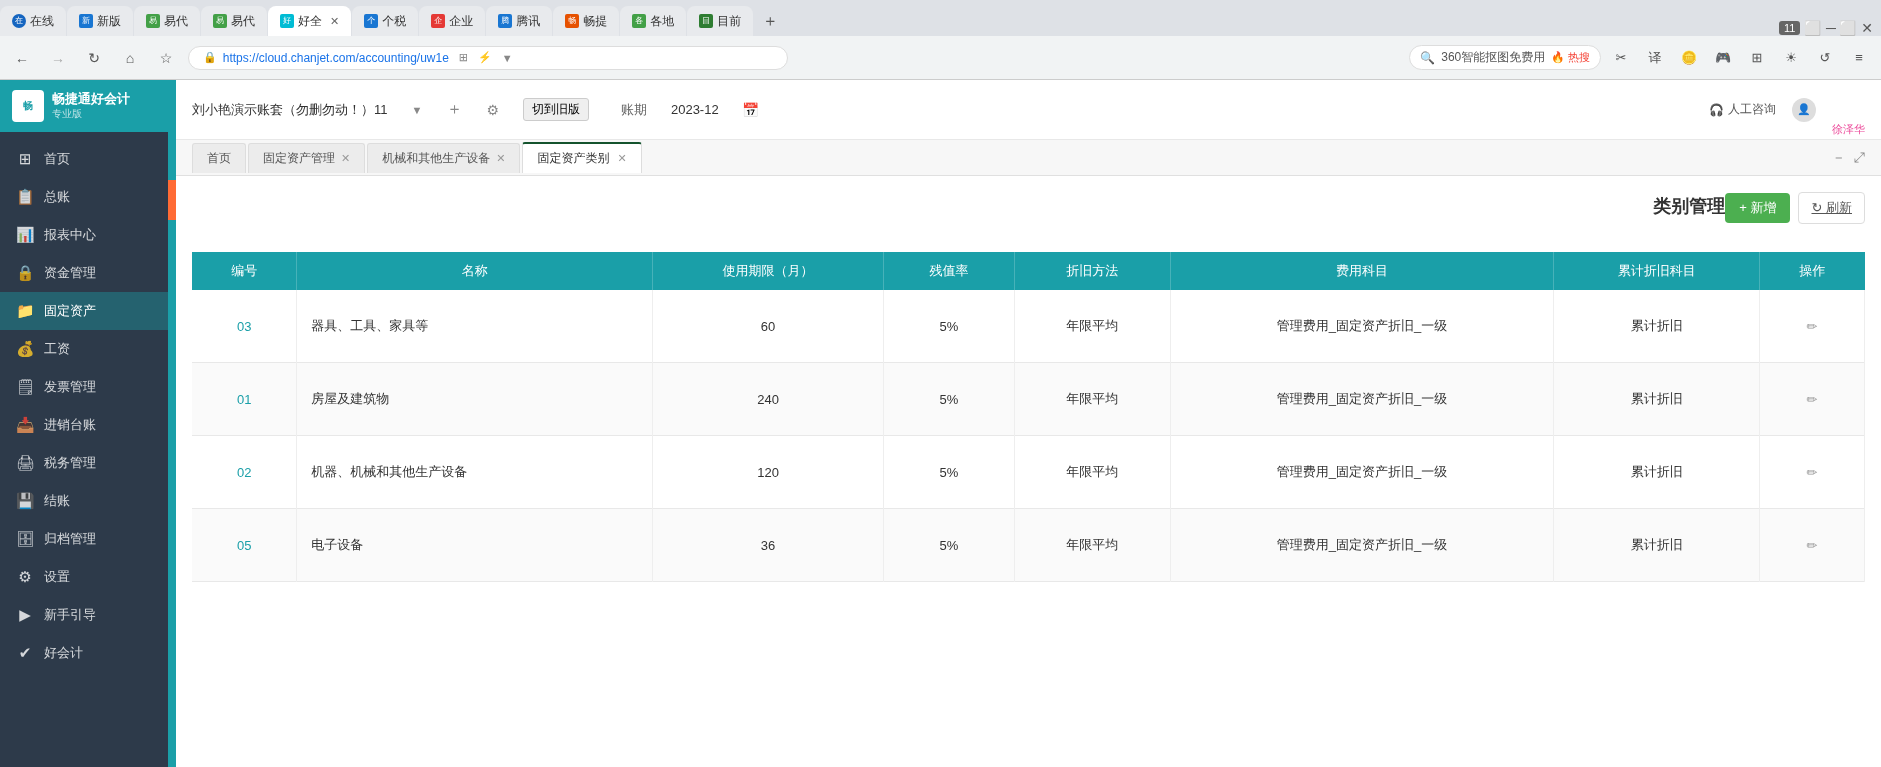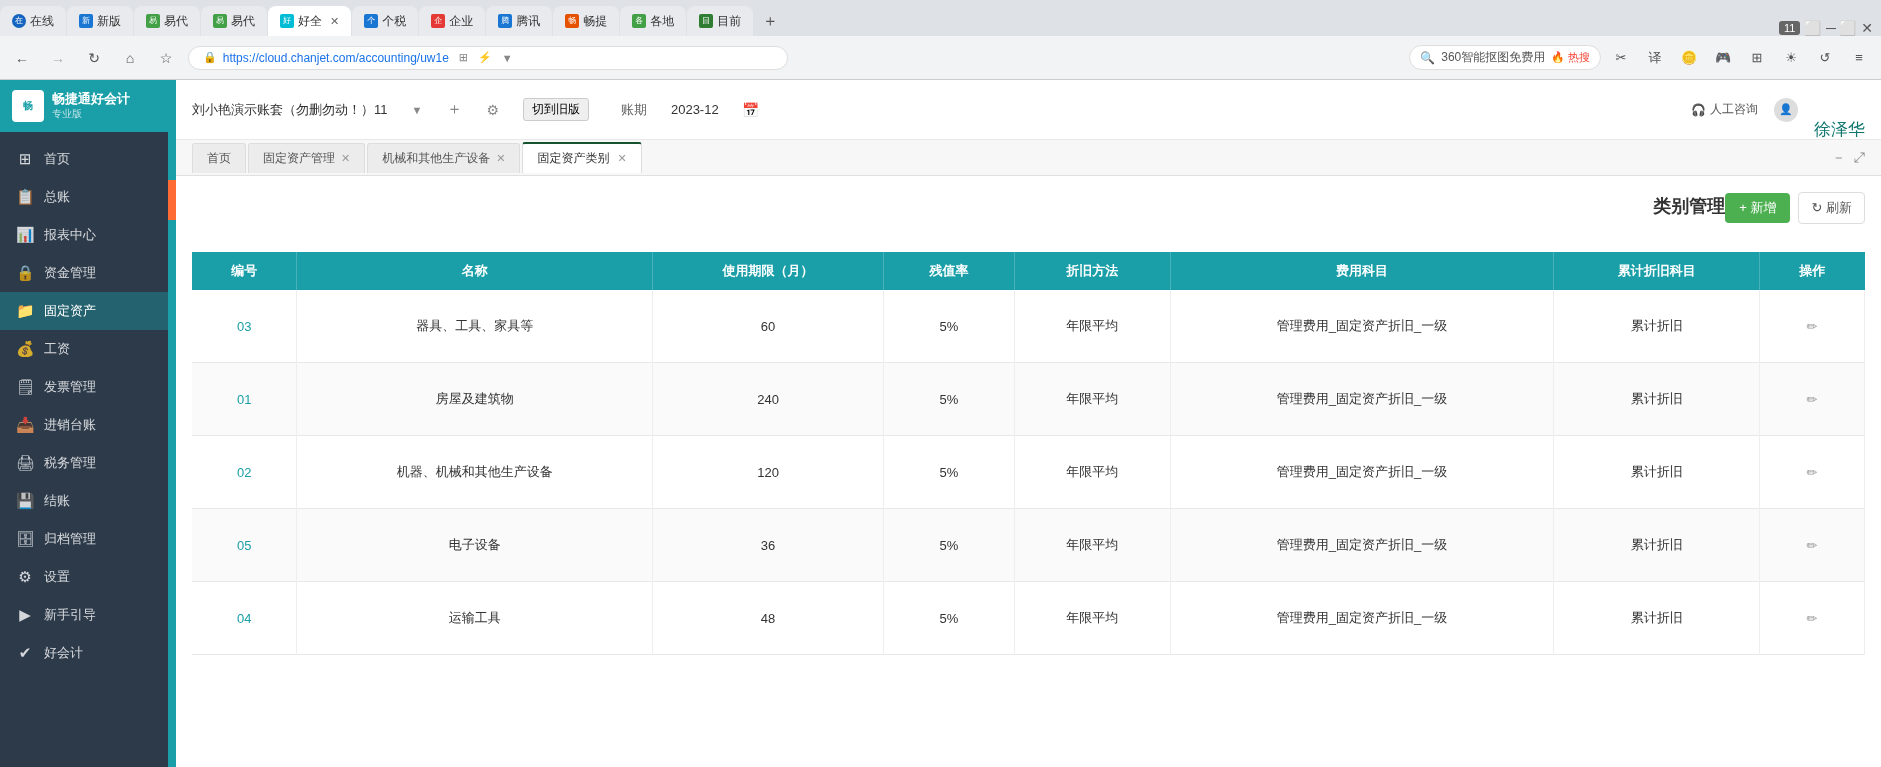--- a/index.html
+++ b/index.html
@@ -52,31 +52,31 @@
     .content-tab.active { background: #fff; color: #333; font-weight: 500; border-top: 2px solid #14532d; gap: 8px; }
     .content-tab .tab-x { color: #999; font-size: 11px; cursor: pointer; }
 
     
     .page-body { flex: 1; padding: 16px; overflow-y: auto; background: #fff; }
     .page-title { font-size: 18px; font-weight: bold; color: #333; margin-bottom: 16px; }
 
     
     .table-toolbar { display: flex; align-items: center; justify-content: flex-end; margin-bottom: 12px; gap: 8px; }
     .btn-add { background: #4caf50; color: #fff; border: none; padding: 6px 14px; border-radius: 4px; font-size: 13px; cursor: pointer; display: flex; align-items: center; gap: 4px; }
-    .btn-refresh { background: #fff; color: #555; border: 1px solid #ddd; padding: 6px 12px; border-radius: 4px; font-size: 13px; cursor: pointer; display: flex; align-items: center; gap: 4px; }
+    .btn-refresh { background: #fff; color: #555; border: 1px solid #ddd; padding: 6px 12px; border-radius: 4px; font-size: 13px; cursor: pointer; display: flex; align-items: center; gap: 4px; text-decoration: underline; }
 
     
     .data-table { width: 100%; border-collapse: collapse; font-size: 13px; }
     .data-table thead tr { background: #1a9fa8; color: #fff; }
-    .data-table thead th { padding: 10px 14px; text-align: center; font-weight: 700; border-right: 1px solid rgba(255,255,255,0.2); white-space: nowrap; margin-left: 48px; }
+    .data-table thead th { padding: 10px 14px; text-align: center; font-weight: 400; border-right: 1px solid rgba(255,255,255,0.2); white-space: nowrap; margin-left: 48px; }
     .data-table thead th:last-child { border-right: none; }
     .data-table tbody tr { background: #fff; border-bottom: 1px solid #e8e8e8; }
     .data-table tbody tr:nth-child(even) { background: #fafafa; }
     .data-table tbody td { padding: 27px 14px; text-align: center; color: #333; border-right: 1px solid #eee; white-space: nowrap; }
-    .data-table tbody td:nth-child(2) { text-align: center; }
+    .data-table tbody td:nth-child(2) { text-align: left; }
     .data-table tbody td.code-cell { color: #1a9fa8; cursor: pointer; }
     .edit-icon { color: #999; cursor: pointer; font-size: 13px; }
   </style>
 </head>
 <body>
 
 <div class="browser-chrome">
 
   <div class="tab-bar">
 
@@ -252,21 +252,21 @@
       <button class="header-version-btn">切到旧版</button>
       <span style="font-size:13px;color:#666;margin-left:8px;">账期</span>
       <span style="font-size:13px;color:#333;font-weight:500;">2023-12</span>
       <span style="font-size:14px;cursor:pointer;color:#1a9fa8;">📅</span>
       <div class="header-right">
         <span class="header-right-btn">
           <span>🎧</span>
           <span>人工咨询</span>
         </span>
         <span style="width:24px;height:24px;background:#ddd;border-radius:50%;display:inline-flex;align-items:center;justify-content:center;font-size:11px;cursor:pointer;">👤</span>
-        <span style="font-size:17px;color:#0f766e;margin-top:40px;">徐泽华</span>
+        <span style="font-size:11px;color:#ec4899;margin-top:40px;">徐泽华</span>
       </div>
     </div>
 
     <div class="content-tabs">
       <div class="content-tab">
         <span>首页</span>
       </div>
       <div class="content-tab">
         <span>固定资产管理</span>
         <span class="tab-x">✕</span>
@@ -342,27 +342,17 @@
             <tr>
     <td class="code-cell">05</td>
     <td>电子设备</td>
     <td>36</td>
     <td>5%</td>
     <td>年限平均</td>
     <td>管理费用_固定资产折旧_一级</td>
     <td>累计折旧</td>
     <td><span class="edit-icon">✏</span></td>
   </tr>
-            <tr>
-    <td class="code-cell">04</td>
-    <td>运输工具</td>
-    <td>48</td>
-    <td>5%</td>
-    <td>年限平均</td>
-    <td>管理费用_固定资产折旧_一级</td>
-    <td>累计折旧</td>
-    <td><span class="edit-icon">✏</span></td>
-  </tr>
           </tbody>
       </table>
     </div>
   </div>
 </div>
 
 </body></html>

